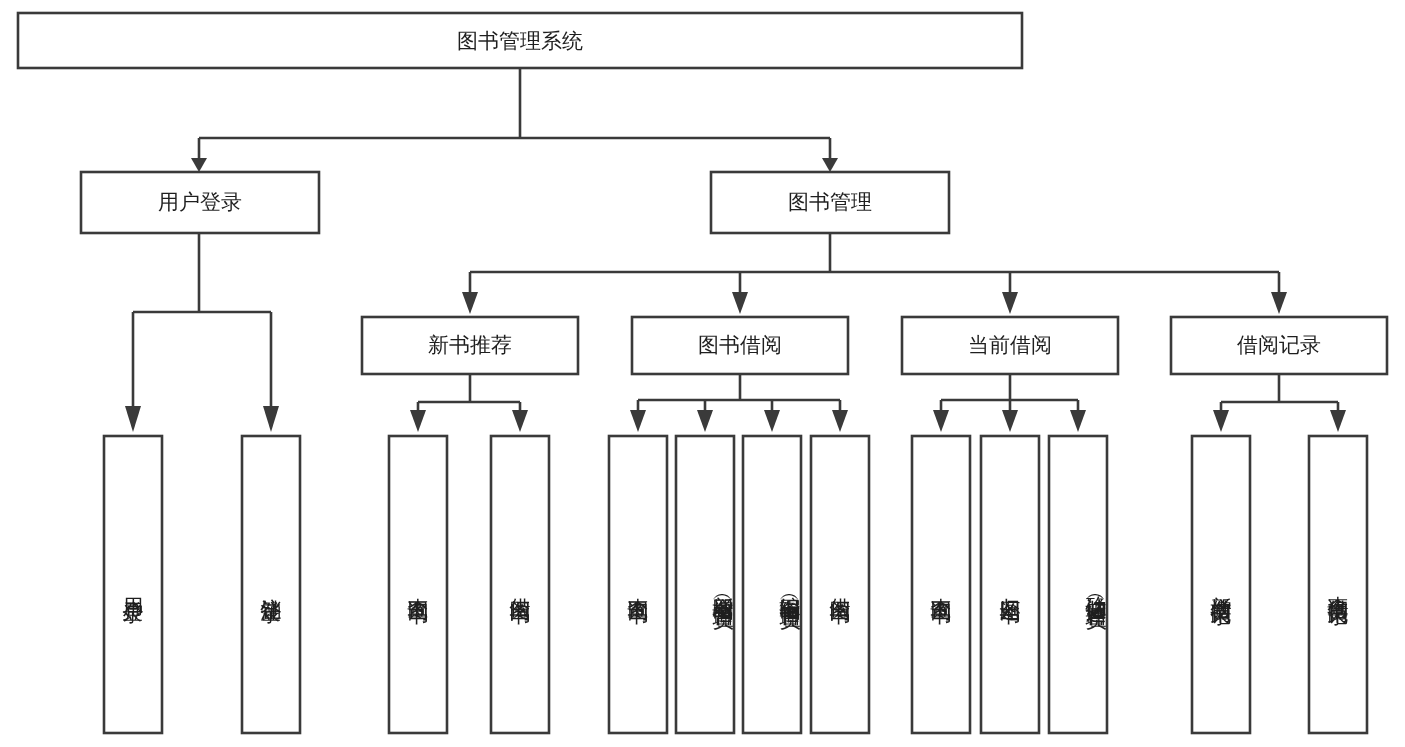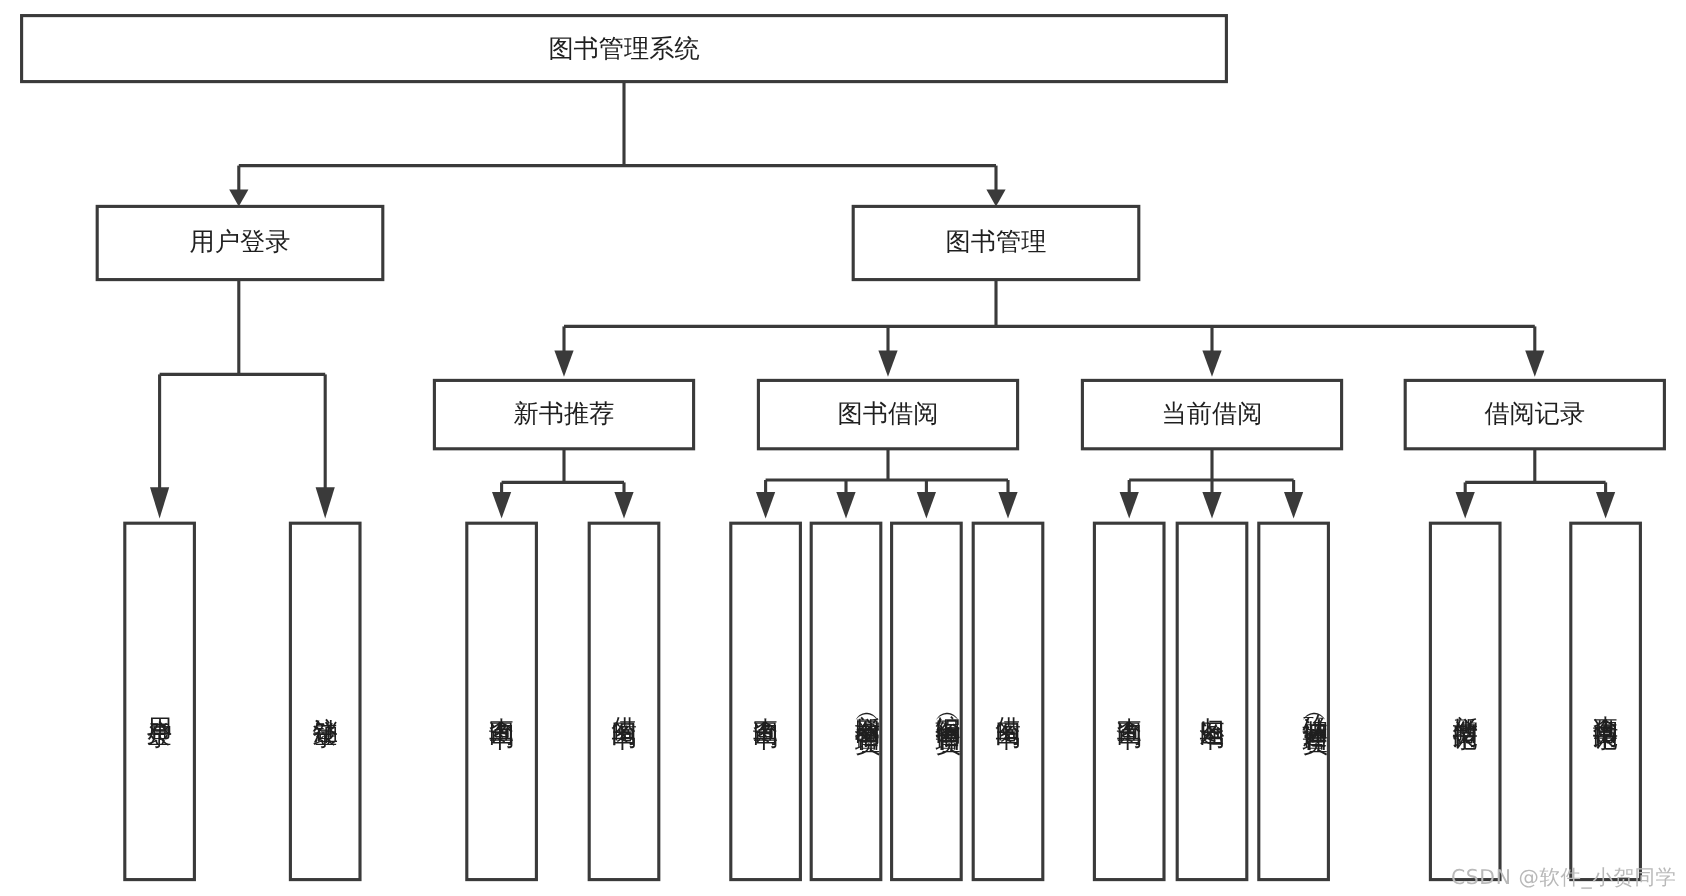--- a/index.html
+++ b/index.html
@@ -194,14 +194,13 @@
   <div class="leaf-label" style="left:743px; top:436px; width:58px; height:297px; display:flex; align-items:flex-start; justify-content:center; padding-top:6px; box-sizing:border-box;">编辑图书（管理员）</div>
   <div class="leaf-label" style="left:811px; top:436px; width:58px; height:297px; display:flex; align-items:center; justify-content:center;">借阅图书</div>
 
   <div class="leaf-label" style="left:912px; top:436px; width:58px; height:297px; display:flex; align-items:center; justify-content:center;">查询图书</div>
   <div class="leaf-label" style="left:981px; top:436px; width:58px; height:297px; display:flex; align-items:center; justify-content:center;">归还图书</div>
   <div class="leaf-label" style="left:1049px; top:436px; width:58px; height:297px; display:flex; align-items:flex-start; justify-content:center; padding-top:6px; box-sizing:border-box;">确认归还（管理员）</div>
 
   <div class="leaf-label" style="left:1192px; top:436px; width:58px; height:297px; display:flex; align-items:center; justify-content:center;">新增借阅记录</div>
   <div class="leaf-label" style="left:1309px; top:436px; width:58px; height:297px; display:flex; align-items:center; justify-content:center;">查询借阅记录</div>
 
-  <div class="watermark">CSDN @软件_小贺同学</div>
 </div>
 
 </body></html>

